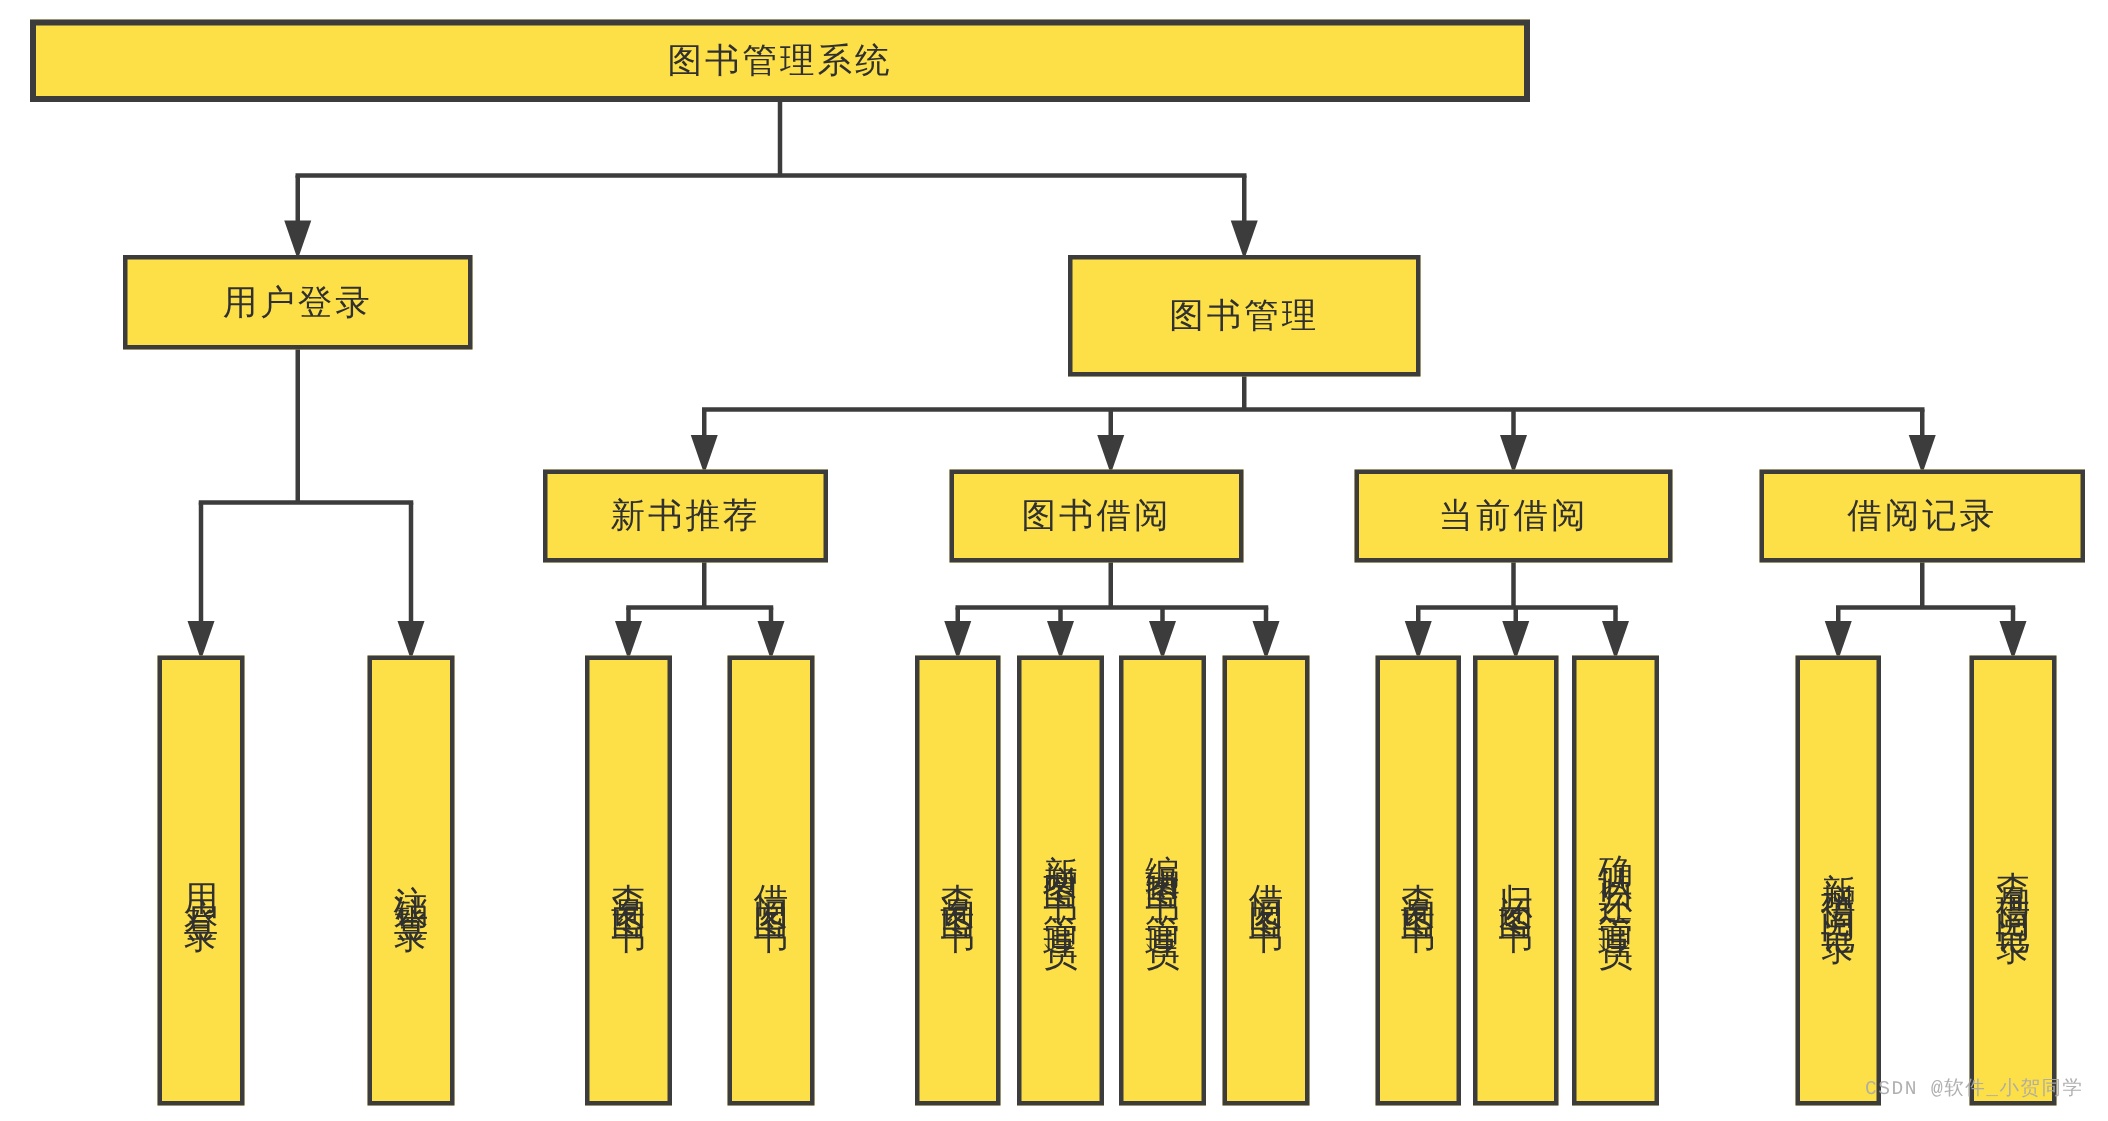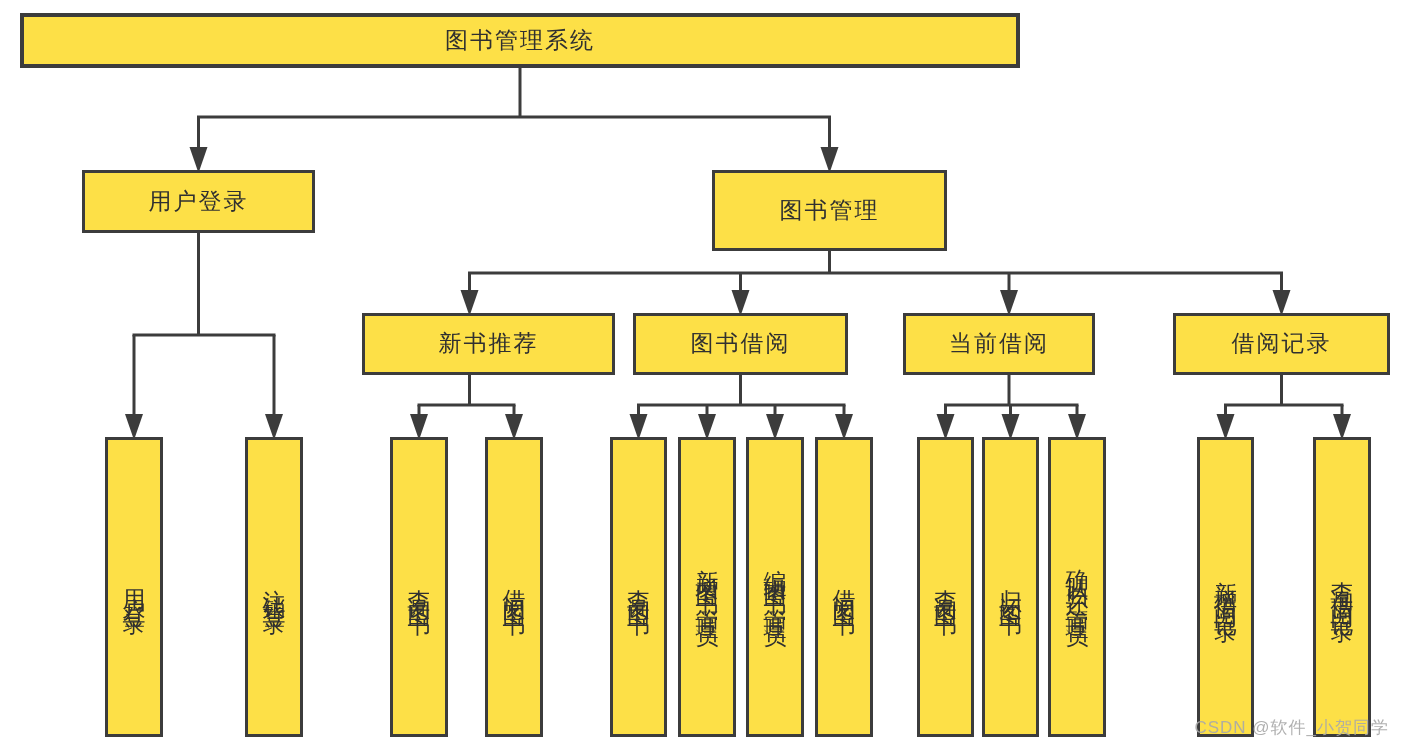--- a/index.html
+++ b/index.html
@@ -40,23 +40,24 @@
     letter-spacing:8px;
     line-height:1;
     white-space:normal;
   }
   .watermark{
     position:absolute;
     top:716px;
     right:16px;
     z-index:3;
     color:rgba(169,169,169,0.92);
-    font-size:17px;
+    font-size:13px;
     letter-spacing:1px;
     white-space:nowrap;
+    font-family:Liberation Mono, monospace;
   }
 </style>
 </head>
 <body>
 
 <div class="canvas">
   <svg class="connectors" width="1405" height="747">
       <line x1="520" y1="66" x2="520" y2="117" stroke="#3c3c3c" stroke-width="3"></line>
       <line x1="197" y1="117" x2="831" y2="117" stroke="#3c3c3c" stroke-width="3"></line>
       <line x1="198.5" y1="117" x2="198.5" y2="151" stroke="#3c3c3c" stroke-width="3"></line>
@@ -113,27 +114,27 @@
   <div class="watermark">CSDN @软件_小贺同学</div>
 <div class="node root" style="left: 20px; top: 13px; width: 1000px; height: 55px;">
       <span class="lbl">图书管理系统</span>
     </div>
     <div class="node" style="left: 82px; top: 170px; width: 233px; height: 63px;">
       <span class="lbl">用户登录</span>
     </div>
     <div class="node" style="left: 712px; top: 170px; width: 235px; height: 81px;">
       <span class="lbl">图书管理</span>
     </div>
-    <div class="node" style="left: 362px; top: 313px; width: 253px; height: 62px;">
+    <div class="node" style="left: 362px; top: 313px; width: 190px; height: 62px;">
       <span class="lbl">新书推荐</span>
     </div>
-    <div class="node" style="left: 633px; top: 313px; width: 215px; height: 62px;">
+    <div class="node" style="left: 633px; top: 313px; width: 196px; height: 62px;">
       <span class="lbl">图书借阅</span>
     </div>
-    <div class="node" style="left: 903px; top: 313px; width: 192px; height: 62px;">
+    <div class="node" style="left: 903px; top: 313px; width: 212px; height: 62px;">
       <span class="lbl">当前借阅</span>
     </div>
     <div class="node" style="left: 1173px; top: 313px; width: 217px; height: 62px;">
       <span class="lbl">借阅记录</span>
     </div>
     <div class="node v" style="left: 105px; top: 437px; width: 58px; height: 300px;">
       <span class="lbl">用户登录</span>
     </div>
     <div class="node v" style="left: 245px; top: 437px; width: 58px; height: 300px;">
       <span class="lbl">注销登录</span>

